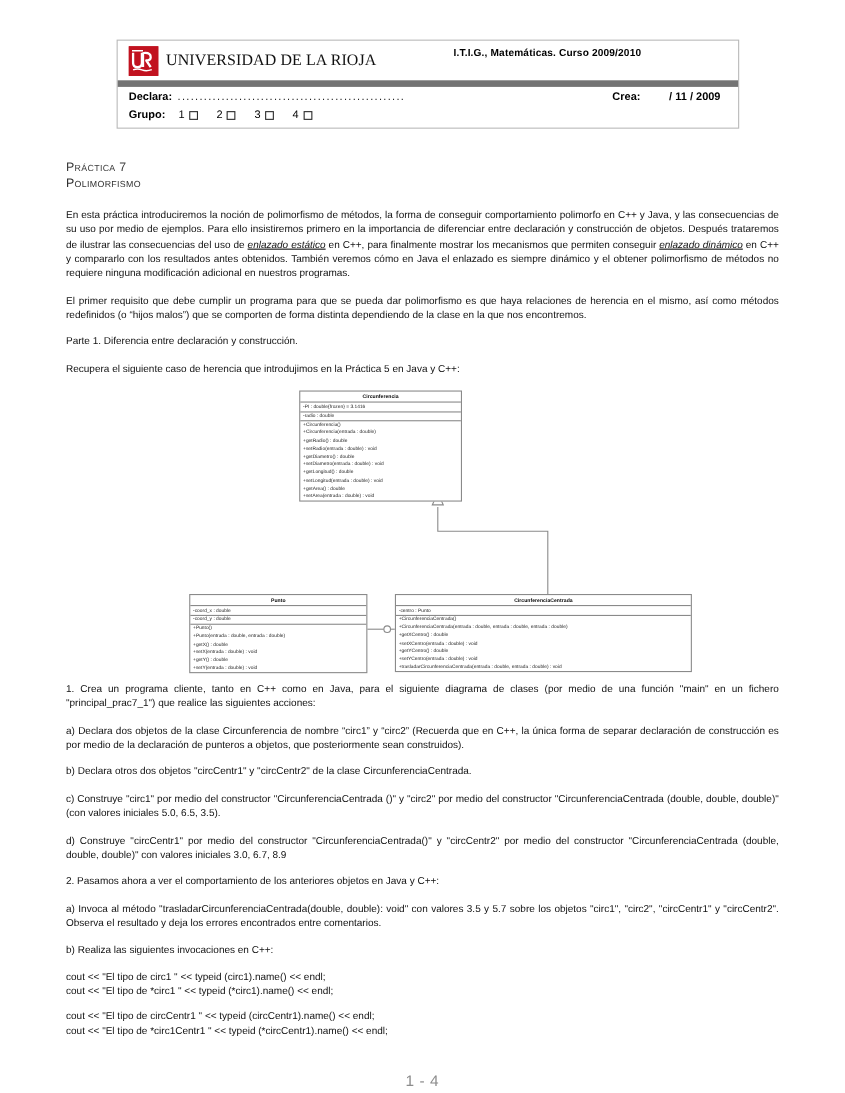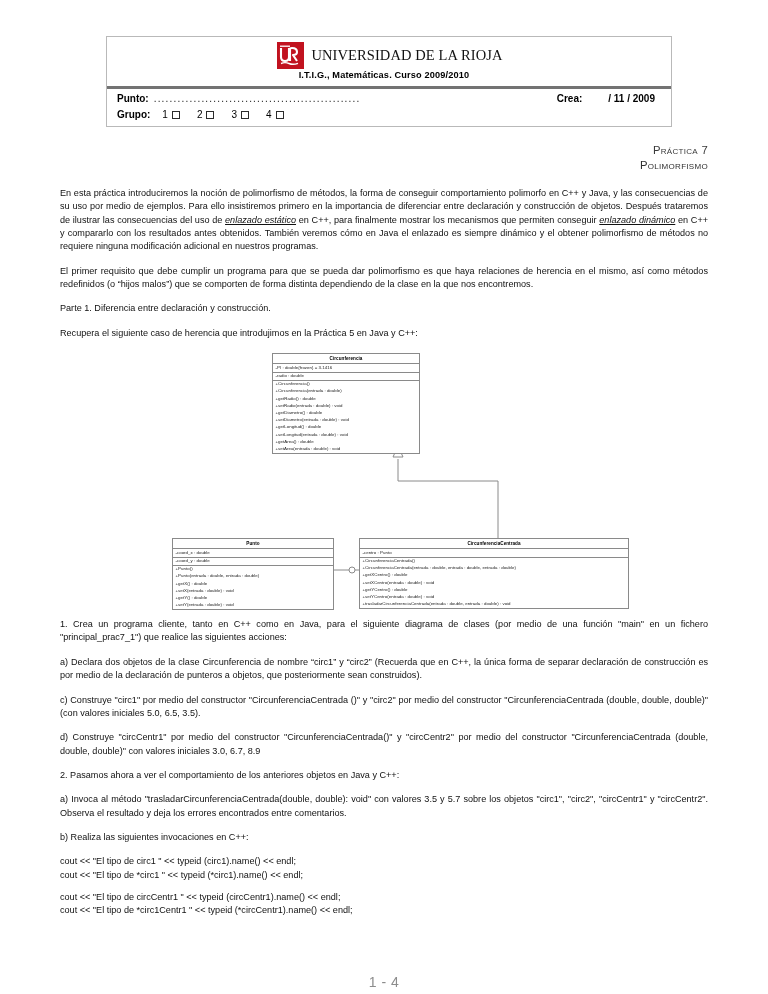--- a/index.html
+++ b/index.html
@@ -19,24 +19,23 @@
   
   .header-box {
     margin-top: 36px;
     margin-left: 46px;
     margin-right: 36px;
     border: 1px solid #b9b9b9;
     background: #fff;
   }
   .header-top {
     display: flex;
-    align-items: center;
+    align-items: flex-start;
     padding: 5px 8px 4px 8px;
-    border-bottom: 3px solid #737373;
-    flex-direction: column;
+    border-bottom: 6px solid #737373;
   }
   .logo-wrap {
     display: flex;
     align-items: center;
     gap: 7px;
     padding-left: 2px;
   }
   .logo-mark {
     width: 27px; height: 27px;
     background: #c1121f;
@@ -91,21 +90,21 @@
     margin-right: 17px;
   }
   .cbox {
     display: inline-block;
     width: 8px; height: 8px;
     border: 1px solid #2b2b2b;
     background: #fff;
   }
 
   
-  .titles { margin-top: 16px; text-align: right; }
+  .titles { margin-top: 28px; text-align: left; }
   .title-line {
     font-size: 11.3px;
     font-variant: small-caps;
     letter-spacing: 0.3px;
     line-height: 1.32;
     color: #3a3a3a;
   }
   .title-line.bold { font-weight: normal; color: #2f2f2f; }
 
   
@@ -192,21 +191,21 @@
           </svg>
         </span>
         <span class="logo-text">UNIVERSIDAD DE LA RIOJA</span>
       </div>
       <div class="header-course">
         <div>I.T.I.G., Matemáticas. Curso 2009/2010</div>
       </div>
     </div>
 
     <div class="header-row">
-      <span class="hr-label">Punto:</span>
+      <span class="hr-label">Declara:</span>
       <span class="dots">....................................................</span>
       <span class="spacer"></span>
       <span class="fecha-label">Crea:</span>
       <span class="fecha-val">/ 11 / 2009</span>
     </div>
 
     <div class="grupo-row">
       <span class="hr-label">Grupo:</span>
       <span style="width:7px"></span>
       <span class="grupo-item">
@@ -309,20 +308,21 @@
           <div class="cls-item">+setYCentro(entrada : double) : void</div>
           <div class="cls-item">+trasladarCircunferenciaCentrada(entrada : double, entrada : double) : void</div>
         </div>
       </div>
     </div>
 
     <p class="para">1. Crea un programa cliente, tanto en C++ como en Java, para el siguiente diagrama de clases (por medio de una función "main" en un fichero "principal_prac7_1") que realice las siguientes acciones:</p>
 
     <p class="para"><span>a) Declara dos objetos de la clase </span><span class="b">Circunferencia</span><span> de nombre “circ1” y “circ2” (Recuerda que en C++, la única forma de separar declaración de construcción es por medio de la declaración de punteros a objetos, que posteriormente sean construidos).</span></p>
 
+    <p class="para"><span>b) Declara otros dos objetos "circCentr1" y "circCentr2" de la clase </span><span class="b">CircunferenciaCentrada</span><span>.</span></p>
 
     <p class="para">c) Construye "circ1" por medio del constructor "CircunferenciaCentrada ()" y "circ2" por medio del constructor "CircunferenciaCentrada (double, double, double)" (con valores iniciales 5.0, 6.5, 3.5).</p>
 
     <p class="para">d) Construye "circCentr1" por medio del constructor "CircunferenciaCentrada()" y "circCentr2" por medio del constructor "CircunferenciaCentrada (double, double, double)" con valores iniciales 3.0, 6.7, 8.9</p>
 
     <p class="para">2. Pasamos ahora a ver el comportamiento de los anteriores objetos en Java y C++:</p>
 
     <p class="para">a) Invoca al método "trasladarCircunferenciaCentrada(double, double): void" con valores 3.5 y 5.7 sobre los objetos "circ1", "circ2", "circCentr1" y "circCentr2". Observa el resultado y deja los errores encontrados entre comentarios.</p>
 
     <p class="para">b) Realiza las siguientes invocaciones en C++:</p>

